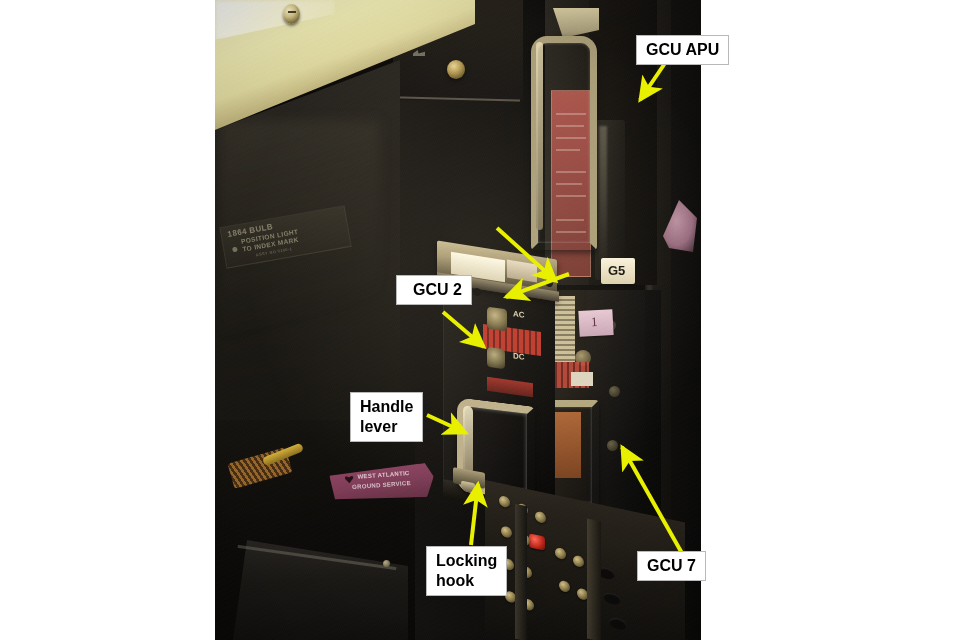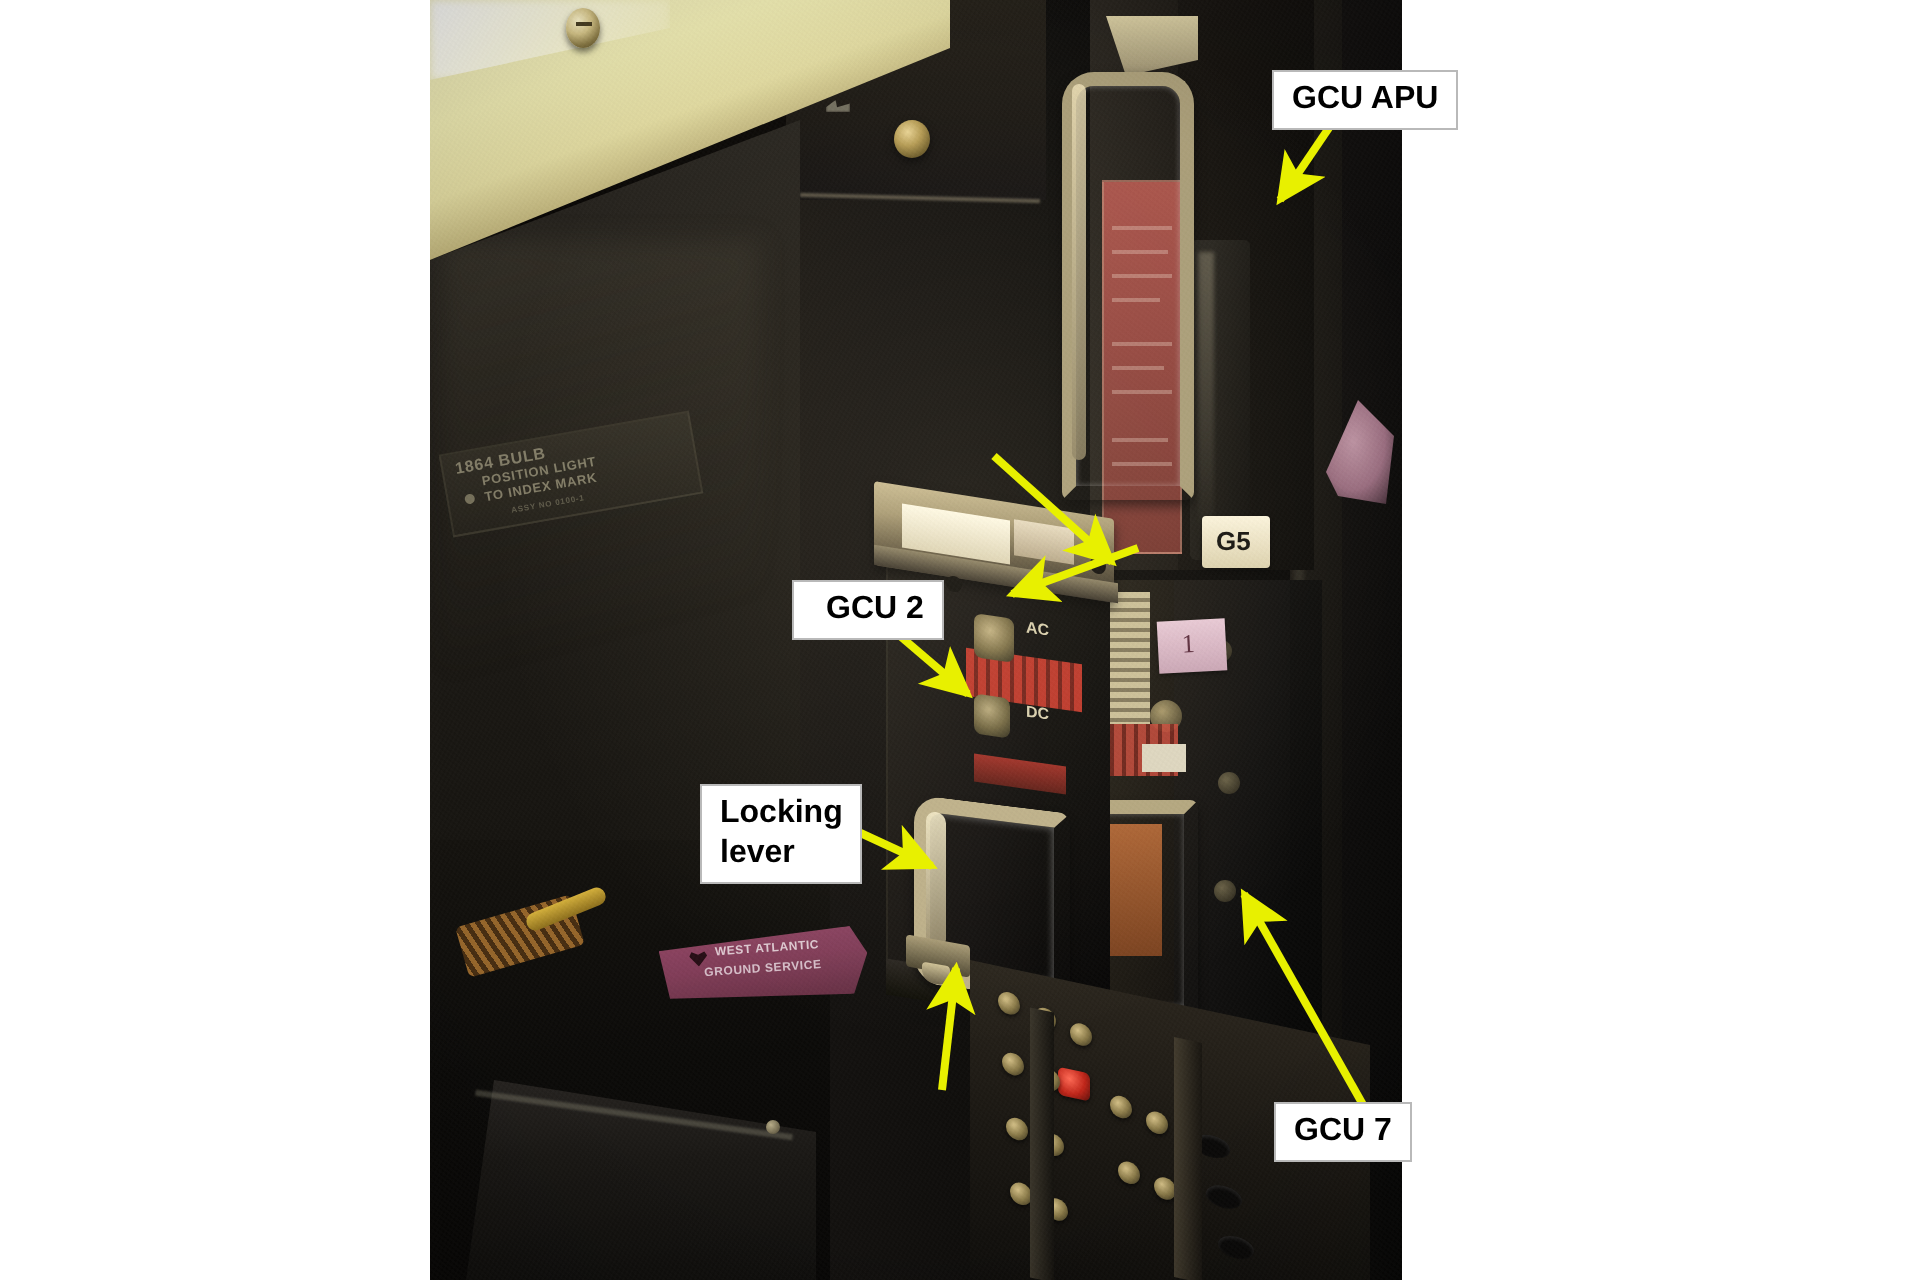--- a/index.html
+++ b/index.html
@@ -216,21 +216,21 @@
     background-image:
       repeating-linear-gradient(37deg,rgba(255,255,255,.05) 0 1px,rgba(0,0,0,.05) 1px 2px),
       repeating-linear-gradient(117deg,rgba(255,255,255,.04) 0 1px,rgba(0,0,0,.04) 1px 2px);}
 
   
   .callout{position:absolute;background:#ffffff;border:1px solid #b9b9b9;
     color:#000;font-size:16px;line-height:20px;font-weight:bold;
     padding:4px 9px;white-space:pre-line;box-sizing:border-box;z-index:30;}
   #c-apu{left:636px;top:7px;margin-top:28px;}
   #c-unit{left:434px;top:180px;}
-  #c-gcu2{left:396px;top:290px;padding-left:16px;}
+  #c-gcu2{left:396px;top:275px;padding-left:16px;}
   #c-handle{left:350px;top:392px;}
   #c-lock{left:426px;top:546px;}
   #c-gcu1{left:637px;top:551px;}
 
   svg#arrows{position:absolute;left:0;top:0;width:960px;height:640px;z-index:25;
     pointer-events:none;}
 </style>
 </head>
 <body>
 
@@ -383,17 +383,19 @@
       <line x1="427" y1="415" x2="466" y2="433" marker-end="url(#ah)"></line>
 
       <line x1="471" y1="545" x2="478" y2="484" marker-end="url(#ah)"></line>
 
       <line x1="683" y1="555" x2="622" y2="447" marker-end="url(#ah)"></line>
     </g>
   </svg>
 
   <div class="callout" id="c-apu">GCU APU</div>
   <div class="callout" id="c-gcu2">GCU 2</div>
-  <div class="callout" id="c-handle">Locking
+  <div class="callout" id="c-handle">Handle
 lever</div>
+  <div class="callout" id="c-lock">Locking
+hook</div>
   <div class="callout" id="c-gcu1">GCU 7</div>
 
 </div>
 
 </body></html>

